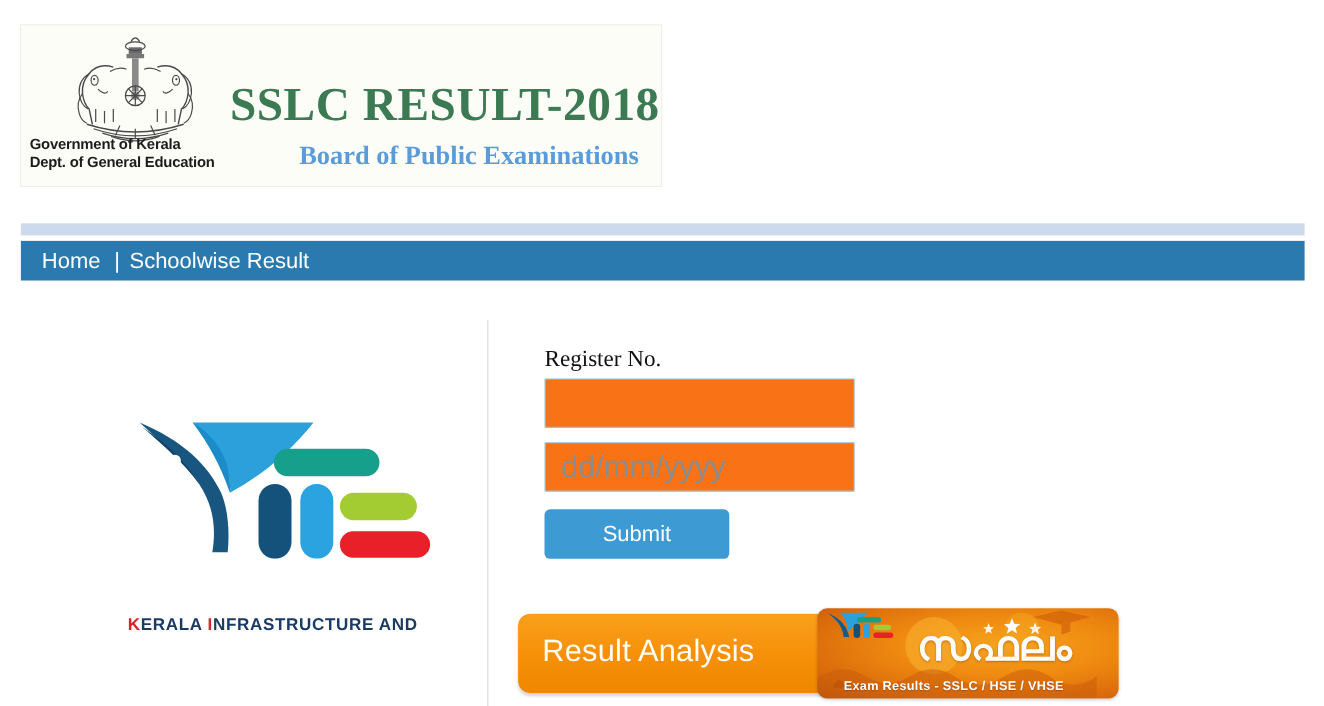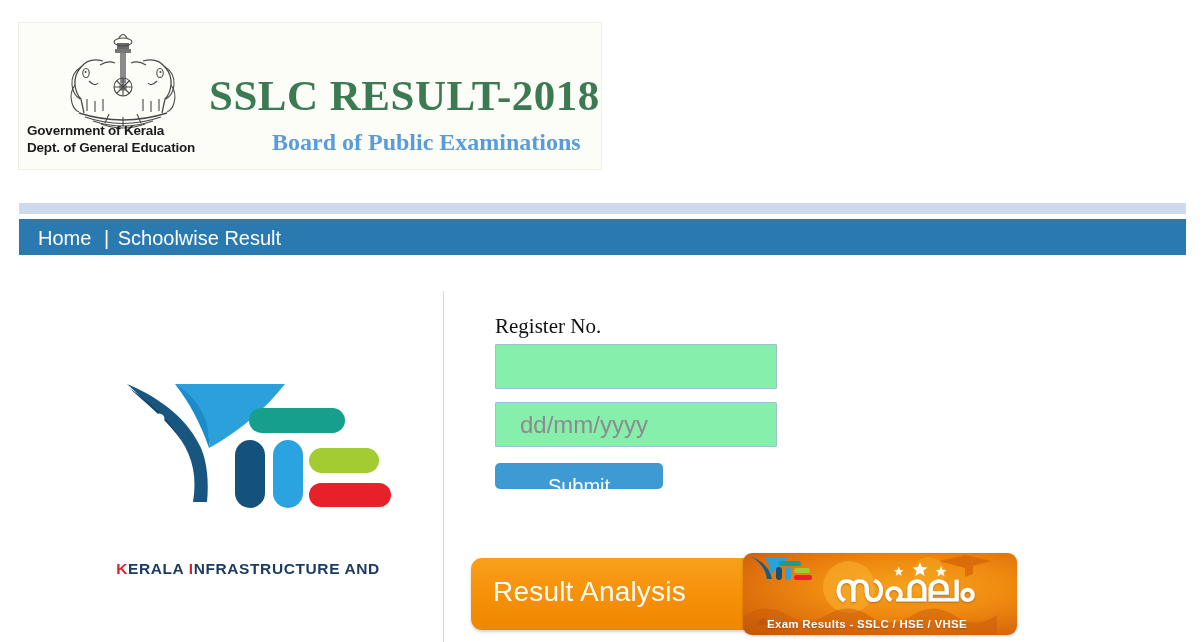--- a/index.html
+++ b/index.html
@@ -147,36 +147,36 @@
     font-size: 21px;
     color: #111111;
     margin: 0 0 7px 0;
     line-height: 1;
   }
   .text-input {
     display: block;
     width: 282px;
     height: 45px;
     box-sizing: border-box;
-    background: #86efac;
+    background: #f97316;
     border: 1px solid #9fc0cf;
     border-radius: 1px;
-    padding: 0 24px;
-    font-family: "Liberation Sans", sans-serif;
-    font-size: 24px;
+    padding: 0 14px;
+    font-family: "Liberation Sans", sans-serif;
+    font-size: 28px;
     color: #333333;
     outline: none;
   }
   .text-input::placeholder { color: #8c8c8c; opacity: 1; }
   #gap-1 { height: 13px; }
   #gap-2 { height: 16px; }
   #submit-button {
     display: block;
     width: 168px;
-    height: 26px;
+    height: 45px;
     background: #3d9ad3;
     color: #ffffff;
     border: none;
     border-radius: 5px;
     font-family: "Liberation Sans", sans-serif;
     font-size: 20px;
     cursor: pointer;
     padding: 12px;
   }
 

